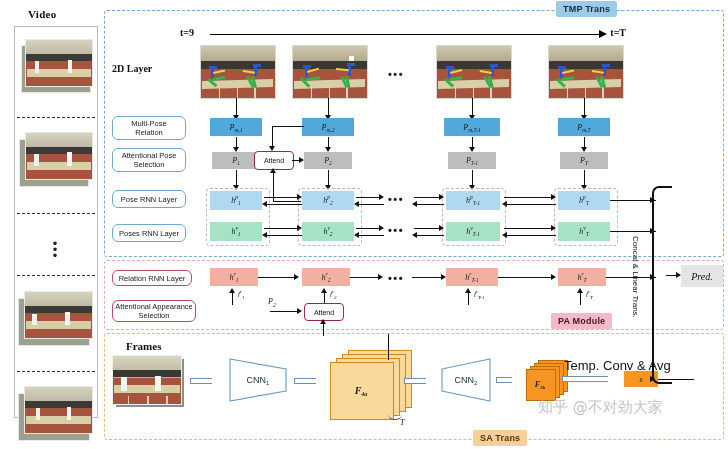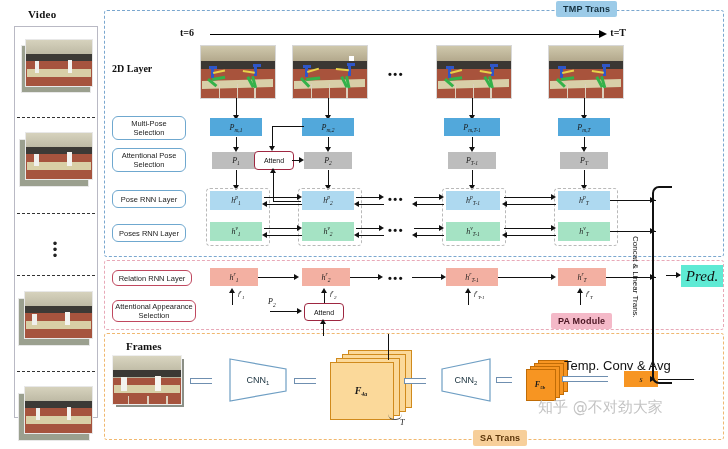--- a/index.html
+++ b/index.html
@@ -103,22 +103,22 @@
   .cnn .lbl sub{font-size:6px;position:relative;top:3px;}
 
   
   .cube{position:absolute;border:1px solid #d08a1c;background:#fbd99a;}
 
   
   #bracket{position:absolute;left:652px;top:186px;width:18px;height:194px;
            border:2px solid #111;border-right:none;border-radius:7px 0 0 7px;}
   #concat-label{position:absolute;left:640px;top:236px;width:120px;font-size:8px;color:#111;
                 transform:rotate(90deg);transform-origin:left top;white-space:nowrap;}
-  #pred{position:absolute;left:681px;top:265px;width:42px;height:22px;background:#5eead4;
-        display:flex;align-items:center;justify-content:center;font-size:15px;
+  #pred{position:absolute;left:681px;top:265px;width:42px;height:22px;background:#e5e5e5;
+        display:flex;align-items:center;justify-content:center;font-size:10px;
         font-family:"Liberation Serif",serif;font-style:italic;color:#111;}
 
   
   .slabel{position:absolute;font-size:13px;color:#111;}
   #frames-title{left:126px;top:340px;font-size:11px;font-weight:bold;
                 font-family:"Liberation Serif",serif;}
   #frame-thumb{position:absolute;left:112px;top:355px;width:72px;height:52px;overflow:hidden;}
   #frame-thumb .shadow{position:absolute;left:4px;top:4px;width:68px;height:48px;background:#8b8f86;}
   #frame-thumb .inner{position:absolute;left:0;top:0;width:68px;height:48px;overflow:hidden;border:1px solid #eee;}
 
@@ -192,21 +192,21 @@
 
 <div class="module" id="tmp-box"></div>
 <div class="module" id="pa-box"></div>
 <div class="module" id="sa-box"></div>
 
 <div class="badge" id="tmp-badge">TMP Trans</div>
 <div class="badge" id="pa-badge">PA Module</div>
 <div class="badge" id="sa-badge">SA Trans</div>
 
 <div class="abs" id="timeline">
-  <span id="t-start">t=6</span>
+  <span id="t-start">t=9</span>
   <span id="t-line"></span>
   <span id="t-arrow"></span>
   <span id="t-end">t=T</span>
 </div>
 
 <div class="abs" style="left:112px;top:63px;width:70px;font-size:10px;font-weight:bold;font-family:'Liberation Serif',serif;">2D Layer</div>
 
 <div class="pose" style="left:200px;top:45px;">
   <div class="sky"></div>
     <div class="wall"></div>
@@ -310,21 +310,21 @@
 <div class="ad" style="left:233px;top:115px;"></div>
 <div class="vline" style="left:328px;top:98px;height:18px;"></div>
 <div class="ad" style="left:325px;top:115px;"></div>
 <div class="vline" style="left:472px;top:98px;height:18px;"></div>
 <div class="ad" style="left:469px;top:115px;"></div>
 <div class="vline" style="left:584px;top:98px;height:18px;"></div>
 <div class="ad" style="left:581px;top:115px;"></div>
 
 <div class="rowlabel ctr" style="left:112px;top:116px;width:74px;height:24px;">
   <span style="white-space:pre-line;">Multi-Pose
-Selection</span>
+Relation</span>
 </div>
 <div class="rowlabel ctr" style="left:112px;top:148px;width:74px;height:24px;">
   <span style="white-space:pre-line;">Attentional Pose
 Selection</span>
 </div>
 <div class="rowlabel ctr" style="left:112px;top:190px;width:74px;height:18px;">
   <span>Pose RNN Layer</span>
 </div>
 <div class="rowlabel ctr" style="left:112px;top:224px;width:74px;height:18px;">
   <span>Poses RNN Layer</span>

